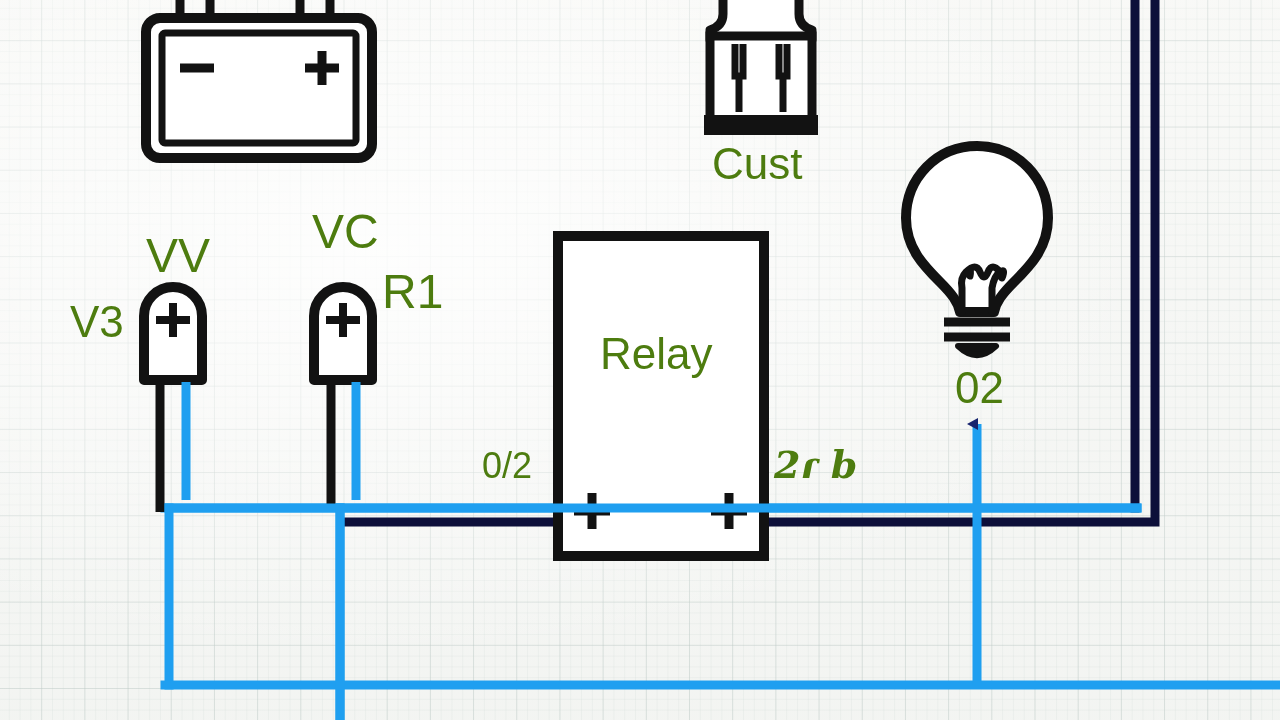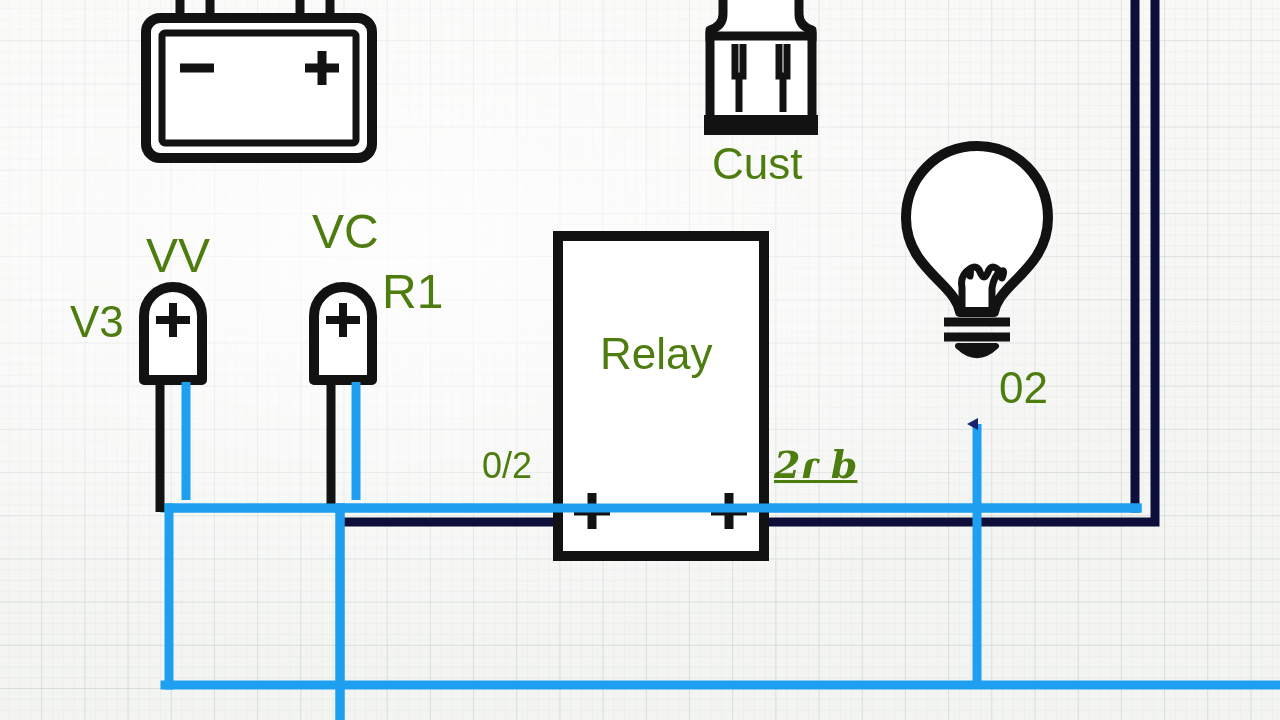--- a/index.html
+++ b/index.html
@@ -174,18 +174,18 @@
 
   <div class="lbl" style="left:70px; top:300px; font-size:44px;">V3</div>
 
   <div class="lbl" style="left:382px; top:268px; font-size:48px;">R1</div>
 
   <div class="lbl" style="left:712px; top:142px; font-size:44px;">Cust</div>
 
   <div class="lbl" style="left:600px; top:332px; font-size:44px;">Relay</div>
 
 
-  <div class="lbl" style="left:955px; top:366px; font-size:44px;margin-left:44px;">02</div>
+  <div class="lbl" style="left:955px; top:366px; font-size:44px;">02</div>
 
   <div class="lbl" style="left:482px; top:448px; font-size:36px;">0/2</div>
 
-  <div class="lbl lbl-hand" style="left:774px; top:446px; font-size:38px;text-decoration:underline;">2ɾ b</div>
+  <div class="lbl lbl-hand" style="left:774px; top:446px; font-size:38px;">2ɾ b</div>
 </div>
 
 </body></html>

